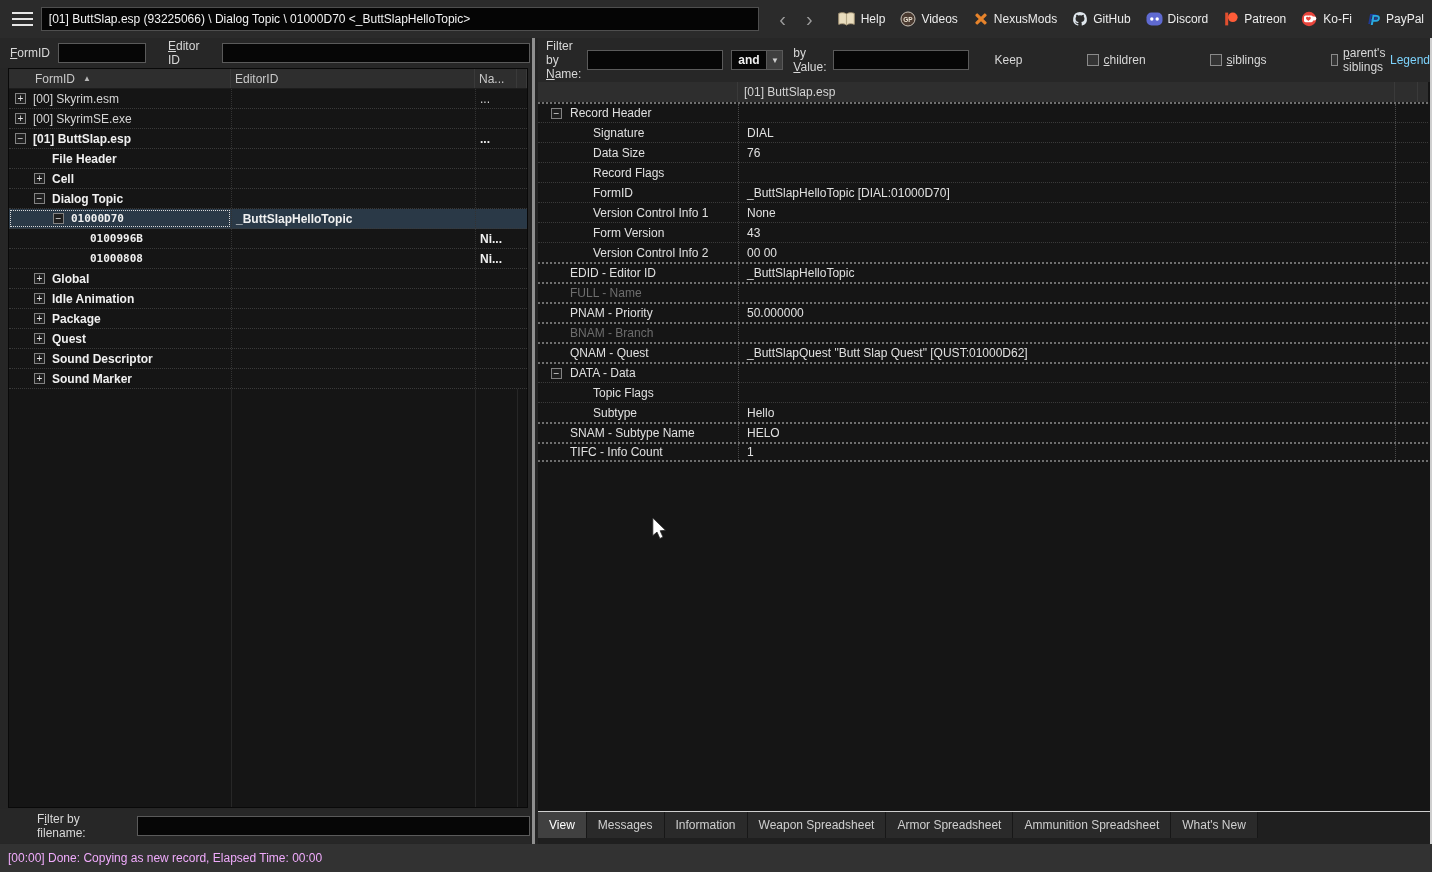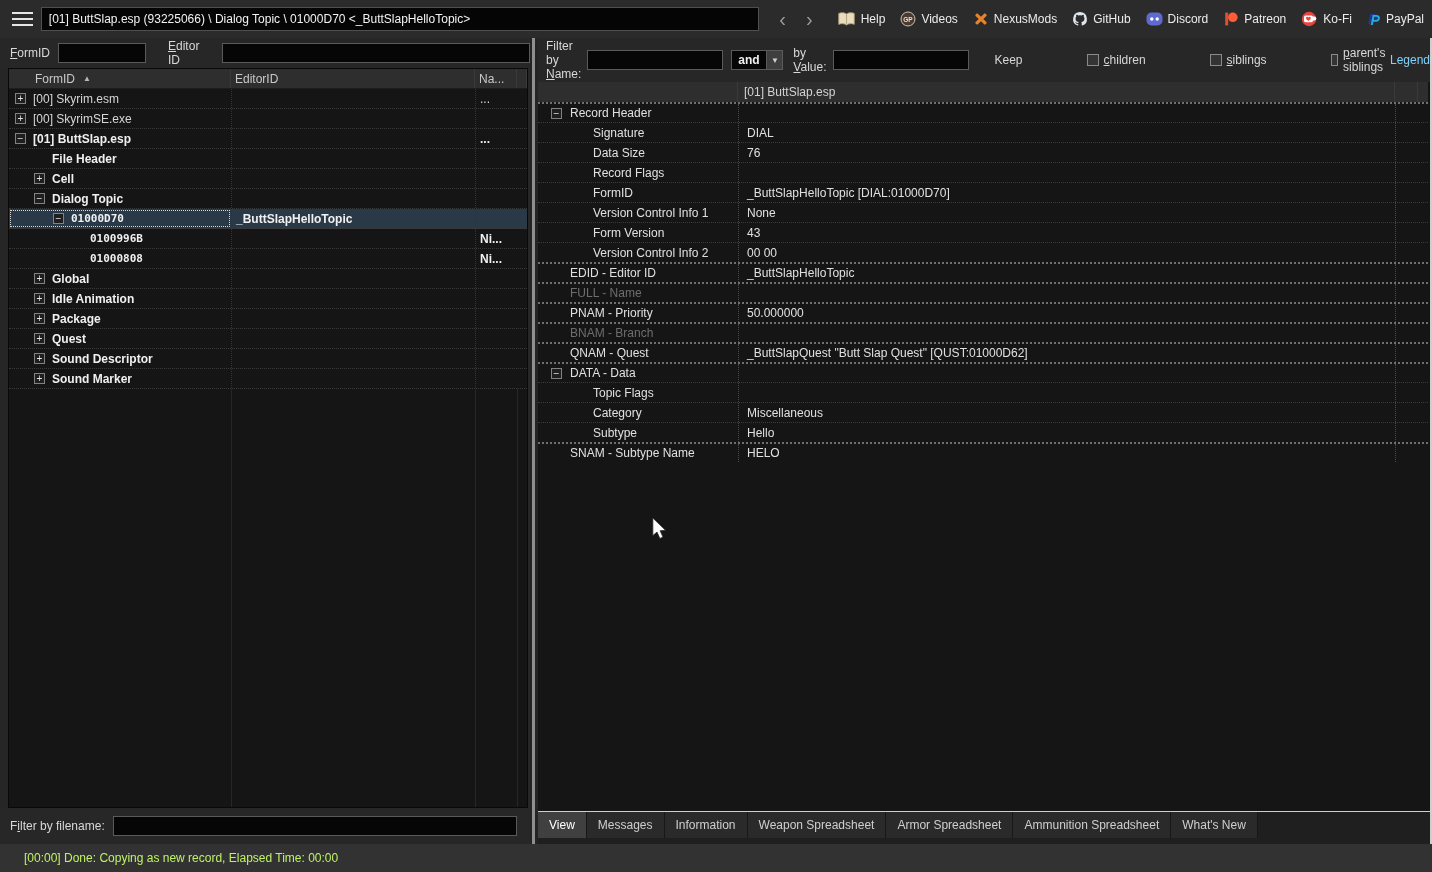--- a/index.html
+++ b/index.html
@@ -79,21 +79,21 @@
     color:#e4e4e4; font-size:10px; line-height:9px; text-align:center;
     font-weight:normal; cursor:pointer;
   }
   .exp.hidden { visibility:hidden; }
   .t-label { margin-left:7px; }
   #tree-rest { flex:1; }
   #tree-rest .tcell { border-left:1px solid #272727; }
   #tree-rest .tcell.first { border-left:none; }
 
   #lp-bottombar { left:0; top:809px; width:530px; height:34px; background:#272727;
-    display:flex; align-items:center; }
+    display:flex; align-items:center;padding-left:27px; }
   #filename-label { margin-left:10px; }
   #filename-input { margin-left:8px; width:404px; }
 
   
   #splitter { left:530px; top:38px; width:8px; height:806px; background:#242424; cursor:col-resize; }
   #splitter::after { content:""; position:absolute; left:2px; top:0; width:3px; height:100%; background:#8f8f8f; }
 
   
   #right-panel { left:538px; top:38px; width:894px; height:806px; background:#151515;
     border-right:2px solid #cfcfcf; border-bottom:2px solid #cfcfcf; }
@@ -132,21 +132,21 @@
 
   #view-bottom-line { position:absolute; left:0; top:773px; width:892px; height:1px; background:#cfcfcf; }
   #tabstrip { position:absolute; left:0; top:774px; width:892px; height:38px; background:#1f1f1f;
     display:flex; align-items:stretch; }
   .tab { padding:0 11px; display:flex; align-items:center; background:#2a2a2a; color:#cfcfcf;
     border-right:1px solid #171717; cursor:pointer; white-space:nowrap; height:26px; }
   .tab.active { background:#404040; color:#ffffff; font-weight:normal; }
 
   
   #statusbar { left:0; top:844px; width:1432px; height:28px; background:#323232;
-    display:flex; align-items:center; color:#bef264; padding-left:24px; }
+    display:flex; align-items:center; color:#f0abfc; padding-left:8px; }
 
   
   #cursor { left:652px; top:518px; pointer-events:none; }
 </style>
 </head>
 <body>
 
 <div id="toolbar" class="abs">
   <div class="hamburger">
       <span></span>
@@ -618,29 +618,20 @@
   <div class="rec-row minor lvl1">
     <div class="rcell r-label">
       <span class="exp hidden"></span>
       <span class="r-label-text">Topic Flags</span>
     </div>
     <div class="rcell r-value"></div>
     <div class="rcell r-end"></div>
     <div class="rcell"></div>
   </div>
 
-  <div class="rec-row minor lvl1">
-    <div class="rcell r-label">
-      <span class="exp hidden"></span>
-      <span class="r-label-text">Category</span>
-    </div>
-    <div class="rcell r-value">Miscellaneous</div>
-    <div class="rcell r-end"></div>
-    <div class="rcell"></div>
-  </div>
 
   <div class="rec-row minor lvl1">
     <div class="rcell r-label">
       <span class="exp hidden"></span>
       <span class="r-label-text">Subtype</span>
     </div>
     <div class="rcell r-value">Hello</div>
     <div class="rcell r-end"></div>
     <div class="rcell"></div>
   </div>
@@ -648,20 +639,29 @@
   <div class="rec-row major lvl0">
     <div class="rcell r-label">
       <span class="exp hidden"></span>
       <span class="r-label-text">SNAM - Subtype Name</span>
     </div>
     <div class="rcell r-value">HELO</div>
     <div class="rcell r-end"></div>
     <div class="rcell"></div>
   </div>
 
+  <div class="rec-row major lvl0 last">
+    <div class="rcell r-label">
+      <span class="exp hidden"></span>
+      <span class="r-label-text">TIFC - Info Count</span>
+    </div>
+    <div class="rcell r-value">1</div>
+    <div class="rcell r-end"></div>
+    <div class="rcell"></div>
+  </div>
 </div>
 
   <div id="view-bottom-line"></div>
   <div id="tabstrip">
   <div class="tab active">
         <span>View</span>
       </div>
 
   <div class="tab">
         <span>Messages</span>

